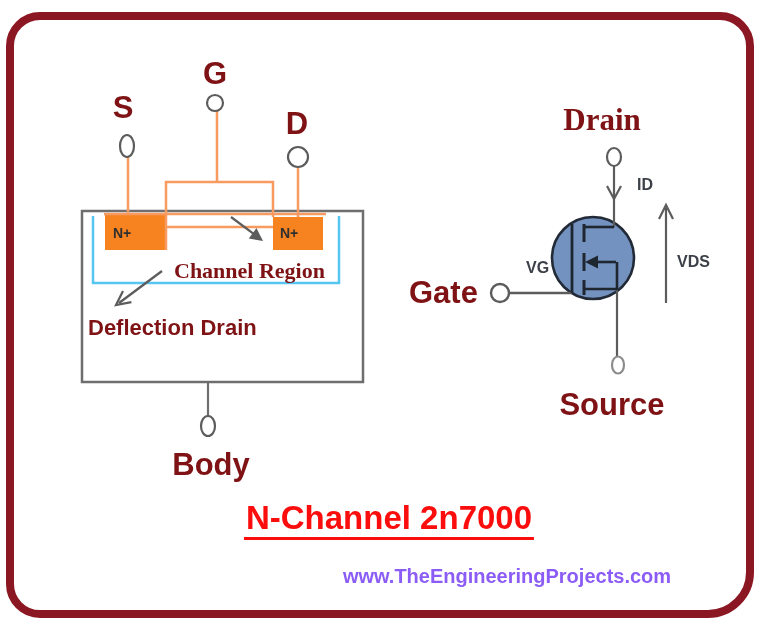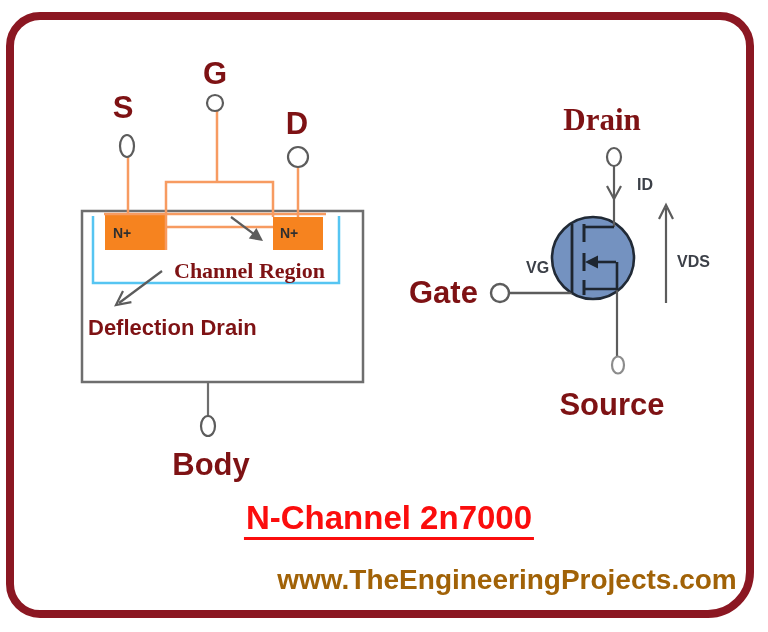--- a/index.html
+++ b/index.html
@@ -19,21 +19,21 @@
   .lbl-sm{font-size:16px;color:#3C4048;text-align:right;}
   .ctr{transform:translateX(-50%);}
   .nplus{position:absolute;font-weight:bold;font-size:14px;color:#2F2F2F;line-height:1;}
   .title{
     position:absolute;top:501px;left:379px;transform:translateX(-50%);
     font-weight:bold;font-size:33px;color:#FB0D0D;line-height:1;
     border-bottom:3px solid #FB0D0D;padding:0 2px 3px 2px;white-space:nowrap;margin-left:10px;
   }
   .website{
     position:absolute;top:566px;left:507px;transform:translateX(-50%);
-    font-weight:bold;font-size:28px;color:#a16207;line-height:1;white-space:nowrap;
+    font-weight:bold;font-size:20px;color:#8b5cf6;line-height:1;white-space:nowrap;
   }
 </style>
 </head>
 <body>
 
 <div class="canvas">
 
   <div class="frame"></div>
 
   <svg class="art" width="768" height="632" viewBox="0 0 768 632">

